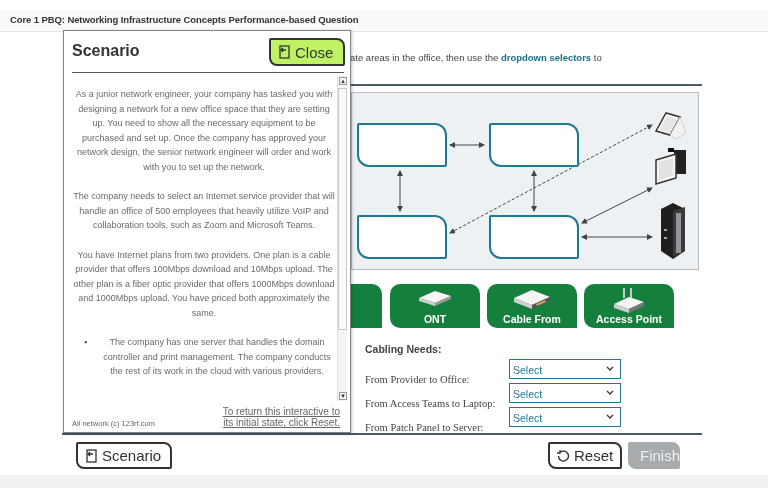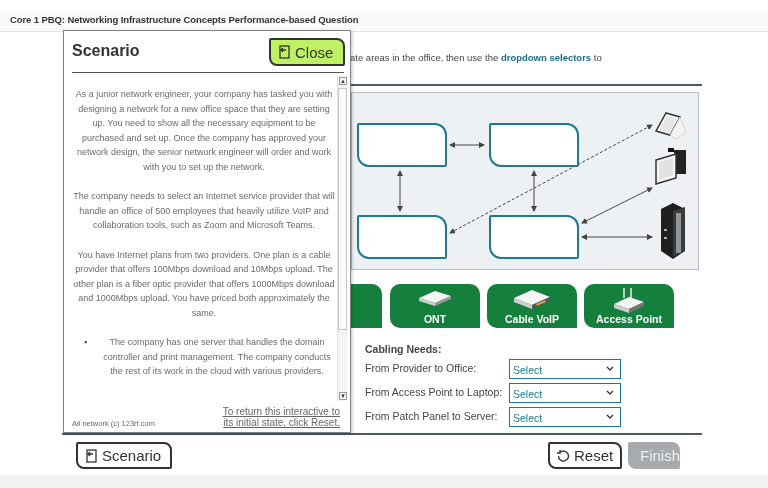--- a/index.html
+++ b/index.html
@@ -34,21 +34,21 @@
   .tile .lbl { position: absolute; left: 0; right: 0; bottom: 3px; }
   .tile .ico { position: absolute; left: 50%; top: 4px; transform: translateX(-50%); }
   .tile[data-name="tile-hidden"] { left: -8px; width: 45px; border-radius: 0 10px 0 10px; }
   .tile[data-name="tile-ont"] { left: 45px; }
   .tile[data-name="tile-cable-modem"] { left: 142px; }
   .tile[data-name="tile-access-point"] { left: 239px; }
 
   
   .cabling-title { position: absolute; left: 365px; top: 343px; font-size: 10.5px; font-weight: bold; color: #444; }
   .cab-row { position: absolute; left: 365px; width: 260px; height: 20px; }
-  .cab-row .lab { position: absolute; left: 0; top: 3px; font-size: 10.5px; color: #444; white-space: nowrap; }
+  .cab-row .lab { position: absolute; left: 0; top: 15px; font-size: 10.5px; color: #444; white-space: nowrap; font-family: Liberation Serif, serif; }
   .cab-row .sel { position: absolute; left: 144px; top: 0; width: 112px; height: 20px; border: 1px solid #1d7a96; background: #fff; font-size: 10.5px; color: #1d7a96; padding: 4px 0 0 3px; }
   .cab-row .sel .chev { position: absolute; right: 5px; top: 4px; width: 10px; height: 10px; }
   .cab-row[data-name="cabling-row-provider"] { top: 359px; }
   .cab-row[data-name="cabling-row-laptop"] { top: 383px; }
   .cab-row[data-name="cabling-row-server"] { top: 407px; }
 
   .rule-bottom { position: absolute; left: 62px; top: 433px; width: 640px; height: 2px; background: #4a5a63; }
 
   
   .btn { position: absolute; height: 27px; border: 2px solid #333; border-radius: 2px 8px 2px 8px; background: #fff; font-size: 15px; color: #333; display: flex; align-items: center; padding: 0 6px; gap: 4px; }
@@ -138,21 +138,21 @@
       </svg>
       <span class="lbl" data-name="tile-ont-label">ONT</span>
     </div>
     <div class="tile" data-name="tile-cable-modem">
       <svg class="ico" data-name="cable-modem-icon" width="40" height="22" viewBox="0 0 40 22">
         <polygon points="2,10 20,2 38,9 20,17" fill="#f5f5f5"></polygon>
         <polygon points="2,10 20,17 20,21 2,14" fill="#cfcfcf"></polygon>
         <polygon points="20,17 38,9 38,13 20,21" fill="#555"></polygon>
         <rect x="24" y="14" width="10" height="2" fill="#d7a94a" transform="rotate(-22 29 15)"></rect>
       </svg>
-      <span class="lbl" data-name="tile-cable-modem-label">Cable VoIP</span>
+      <span class="lbl" data-name="tile-cable-modem-label">Cable From</span>
     </div>
     <div class="tile" data-name="tile-access-point">
       <svg class="ico" data-name="access-point-icon" width="36" height="26" viewBox="0 0 36 26">
         <line x1="13" y1="0" x2="13" y2="10" stroke="#eee" stroke-width="1.5"></line>
         <line x1="20" y1="0" x2="20" y2="10" stroke="#eee" stroke-width="1.5"></line>
         <polygon points="3,16 18,9 33,14 18,21" fill="#f5f5f5"></polygon>
         <polygon points="3,16 18,21 18,25 3,20" fill="#cfcfcf"></polygon>
         <polygon points="18,21 33,14 33,18 18,25" fill="#777"></polygon>
       </svg>
       <span class="lbl" data-name="tile-access-point-label">Access Point</span>
@@ -164,21 +164,21 @@
   <div class="cab-row" data-name="cabling-row-provider">
     <span class="lab" data-name="cabling-label">From Provider to Office:</span>
     <div class="sel" data-name="provider-to-office-select">
       <span data-name="select-value">Select</span>
       <svg class="chev" data-name="chevron-down-icon" viewBox="0 0 10 10">
           <path d="M2,3 L5,6 L8,3" fill="none" stroke="#333" stroke-width="1.3"></path>
         </svg>
     </div>
   </div>
   <div class="cab-row" data-name="cabling-row-laptop">
-    <span class="lab" data-name="cabling-label">From Access Point to Laptop:</span>
+    <span class="lab" data-name="cabling-label">From Access Teams to Laptop:</span>
     <div class="sel" data-name="access-point-to-laptop-select">
       <span data-name="select-value">Select</span>
       <svg class="chev" data-name="chevron-down-icon" viewBox="0 0 10 10">
           <path d="M2,3 L5,6 L8,3" fill="none" stroke="#333" stroke-width="1.3"></path>
         </svg>
     </div>
   </div>
   <div class="cab-row" data-name="cabling-row-server">
     <span class="lab" data-name="cabling-label">From Patch Panel to Server:</span>
     <div class="sel" data-name="patch-panel-to-server-select">

